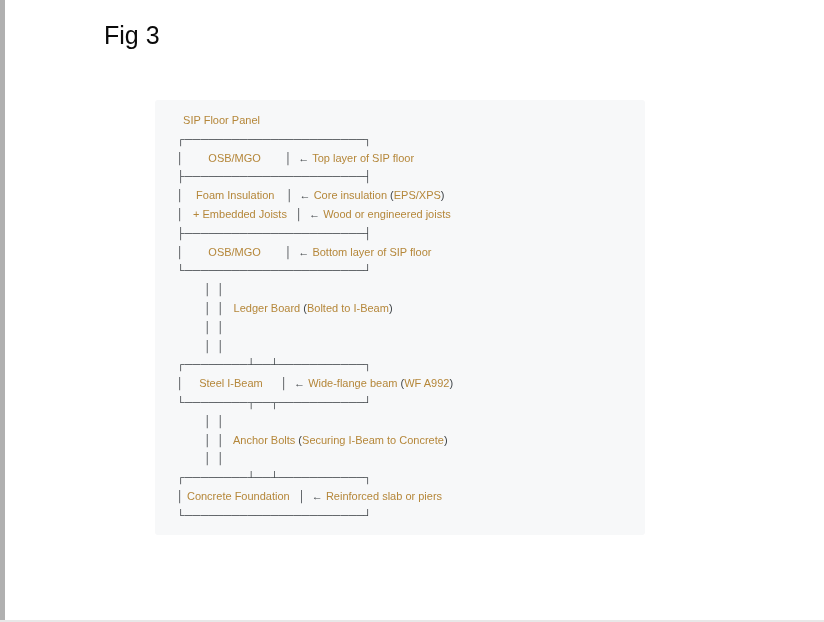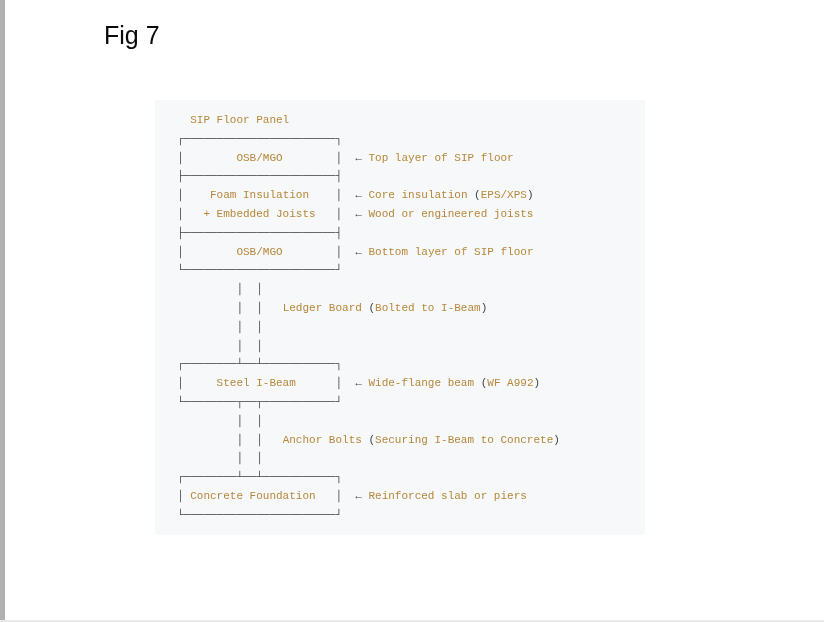--- a/index.html
+++ b/index.html
@@ -37,32 +37,32 @@
   .code-block {
     position: absolute; left: 155px; top: 100px;
     width: 490px; height: 435px;
     background: var(--code-bg);
     border-radius: 3px;
     overflow: hidden;
   }
   .ascii-diagram {
     margin: 0;
     padding: 11px 8px 8px 22px;
-    font-family: Liberation Mono, monospace;
+    font-family: Liberation Sans, sans-serif;
     font-size: 11px;
     line-height: 18.8px;
     white-space: pre;
     color: var(--plain);
   }
   .tok-plain { color: var(--plain); }
   .tok-word  { color: var(--word); }
 </style>
 </head>
 <body>
 
 <div class="window-edge-left"></div>
 <div class="window-edge-bottom"></div>
 
-<div class="figure-title">Fig 7</div>
+<div class="figure-title">Fig 3</div>
 
 <div class="code-block">
   <pre class="ascii-diagram"><div><span class="tok-word">  SIP Floor Panel</span></div><div><span class="tok-plain">┌───────────────────────┐</span></div><div><span class="tok-plain">│        </span><span class="tok-word">OSB/MGO</span><span class="tok-plain">        │  ← </span><span class="tok-word">Top layer of SIP floor</span></div><div><span class="tok-plain">├───────────────────────┤</span></div><div><span class="tok-plain">│    </span><span class="tok-word">Foam Insulation</span><span class="tok-plain">    │  ← </span><span class="tok-word">Core insulation</span><span class="tok-plain"> (</span><span class="tok-word">EPS/XPS</span><span class="tok-plain">)</span></div><div><span class="tok-plain">│   </span><span class="tok-word">+ Embedded Joists</span><span class="tok-plain">   │  ← </span><span class="tok-word">Wood or engineered joists</span></div><div><span class="tok-plain">├───────────────────────┤</span></div><div><span class="tok-plain">│        </span><span class="tok-word">OSB/MGO</span><span class="tok-plain">        │  ← </span><span class="tok-word">Bottom layer of SIP floor</span></div><div><span class="tok-plain">└───────────────────────┘</span></div><div><span class="tok-plain">         │  │</span></div><div><span class="tok-plain">         │  │   </span><span class="tok-word">Ledger Board</span><span class="tok-plain"> (</span><span class="tok-word">Bolted to I-Beam</span><span class="tok-plain">)</span></div><div><span class="tok-plain">         │  │</span></div><div><span class="tok-plain">         │  │</span></div><div><span class="tok-plain">┌────────┴──┴───────────┐</span></div><div><span class="tok-plain">│     </span><span class="tok-word">Steel I-Beam</span><span class="tok-plain">      │  ← </span><span class="tok-word">Wide-flange beam</span><span class="tok-plain"> (</span><span class="tok-word">WF A992</span><span class="tok-plain">)</span></div><div><span class="tok-plain">└────────┬──┬───────────┘</span></div><div><span class="tok-plain">         │  │</span></div><div><span class="tok-plain">         │  │   </span><span class="tok-word">Anchor Bolts</span><span class="tok-plain"> (</span><span class="tok-word">Securing I-Beam to Concrete</span><span class="tok-plain">)</span></div><div><span class="tok-plain">         │  │</span></div><div><span class="tok-plain">┌────────┴──┴───────────┐</span></div><div><span class="tok-plain">│ </span><span class="tok-word">Concrete Foundation</span><span class="tok-plain">   │  ← </span><span class="tok-word">Reinforced slab or piers</span></div><div><span class="tok-plain">└───────────────────────┘</span></div></pre>
 </div>
 
 </body></html>

